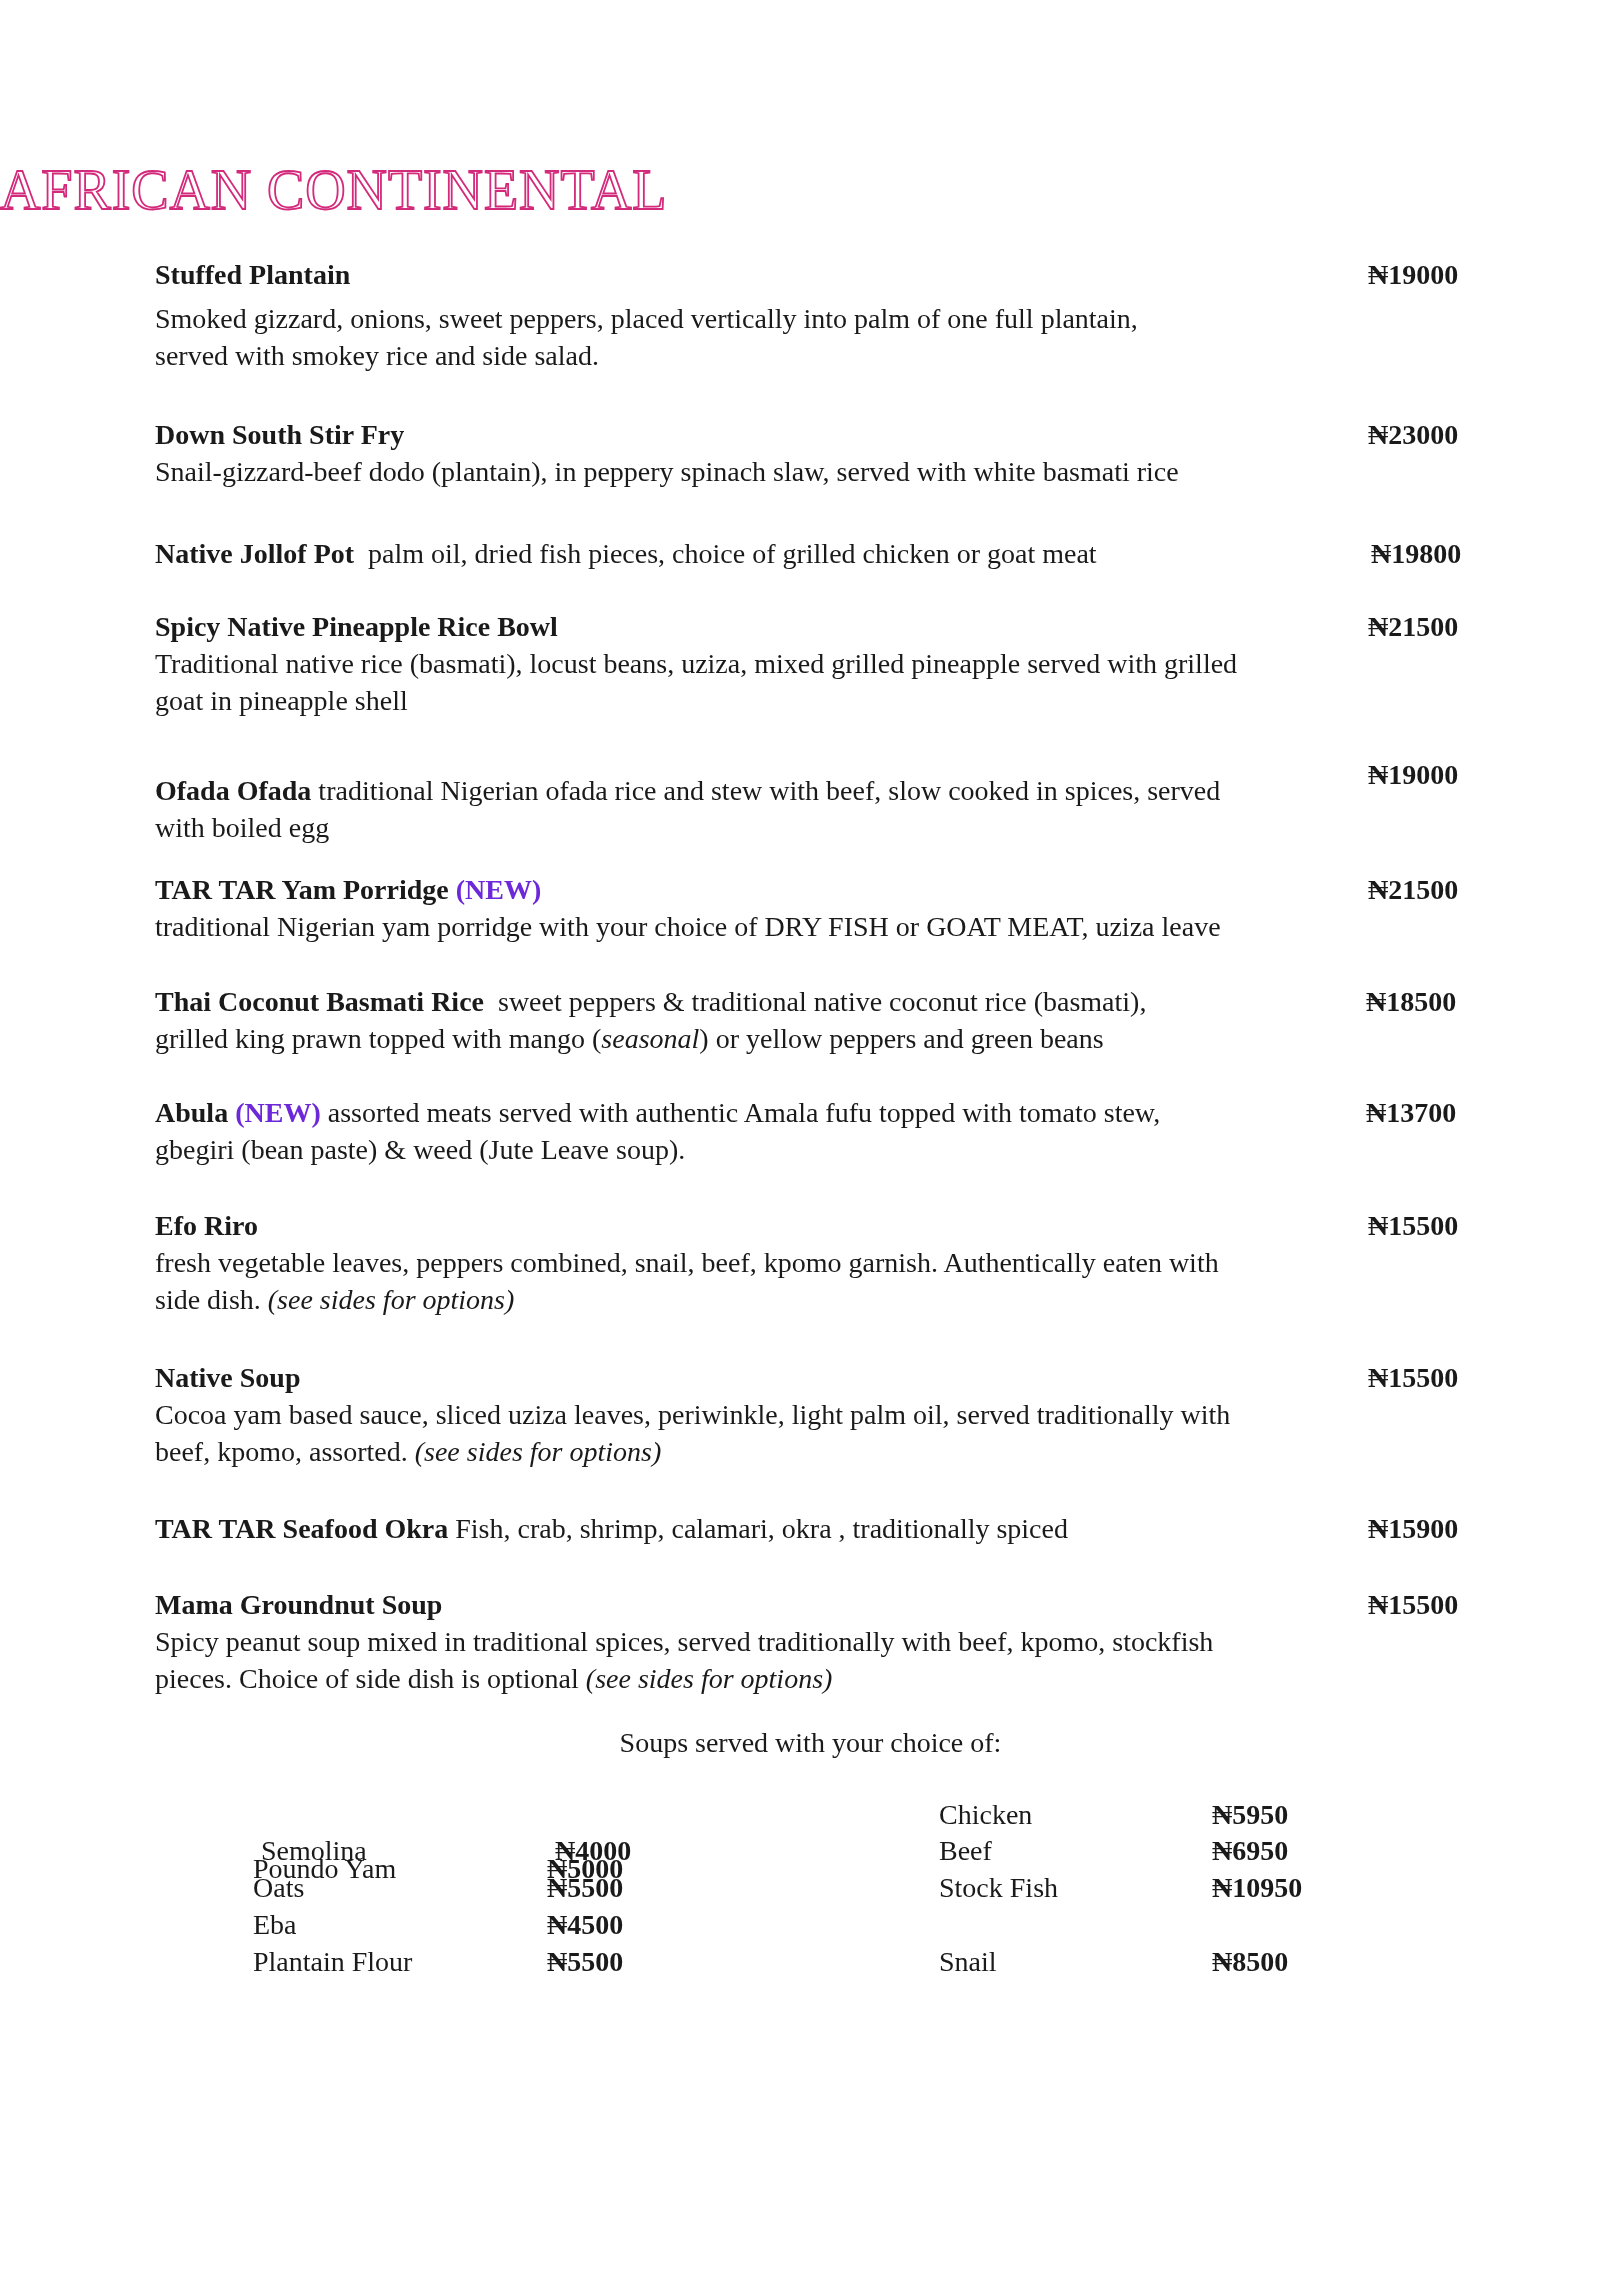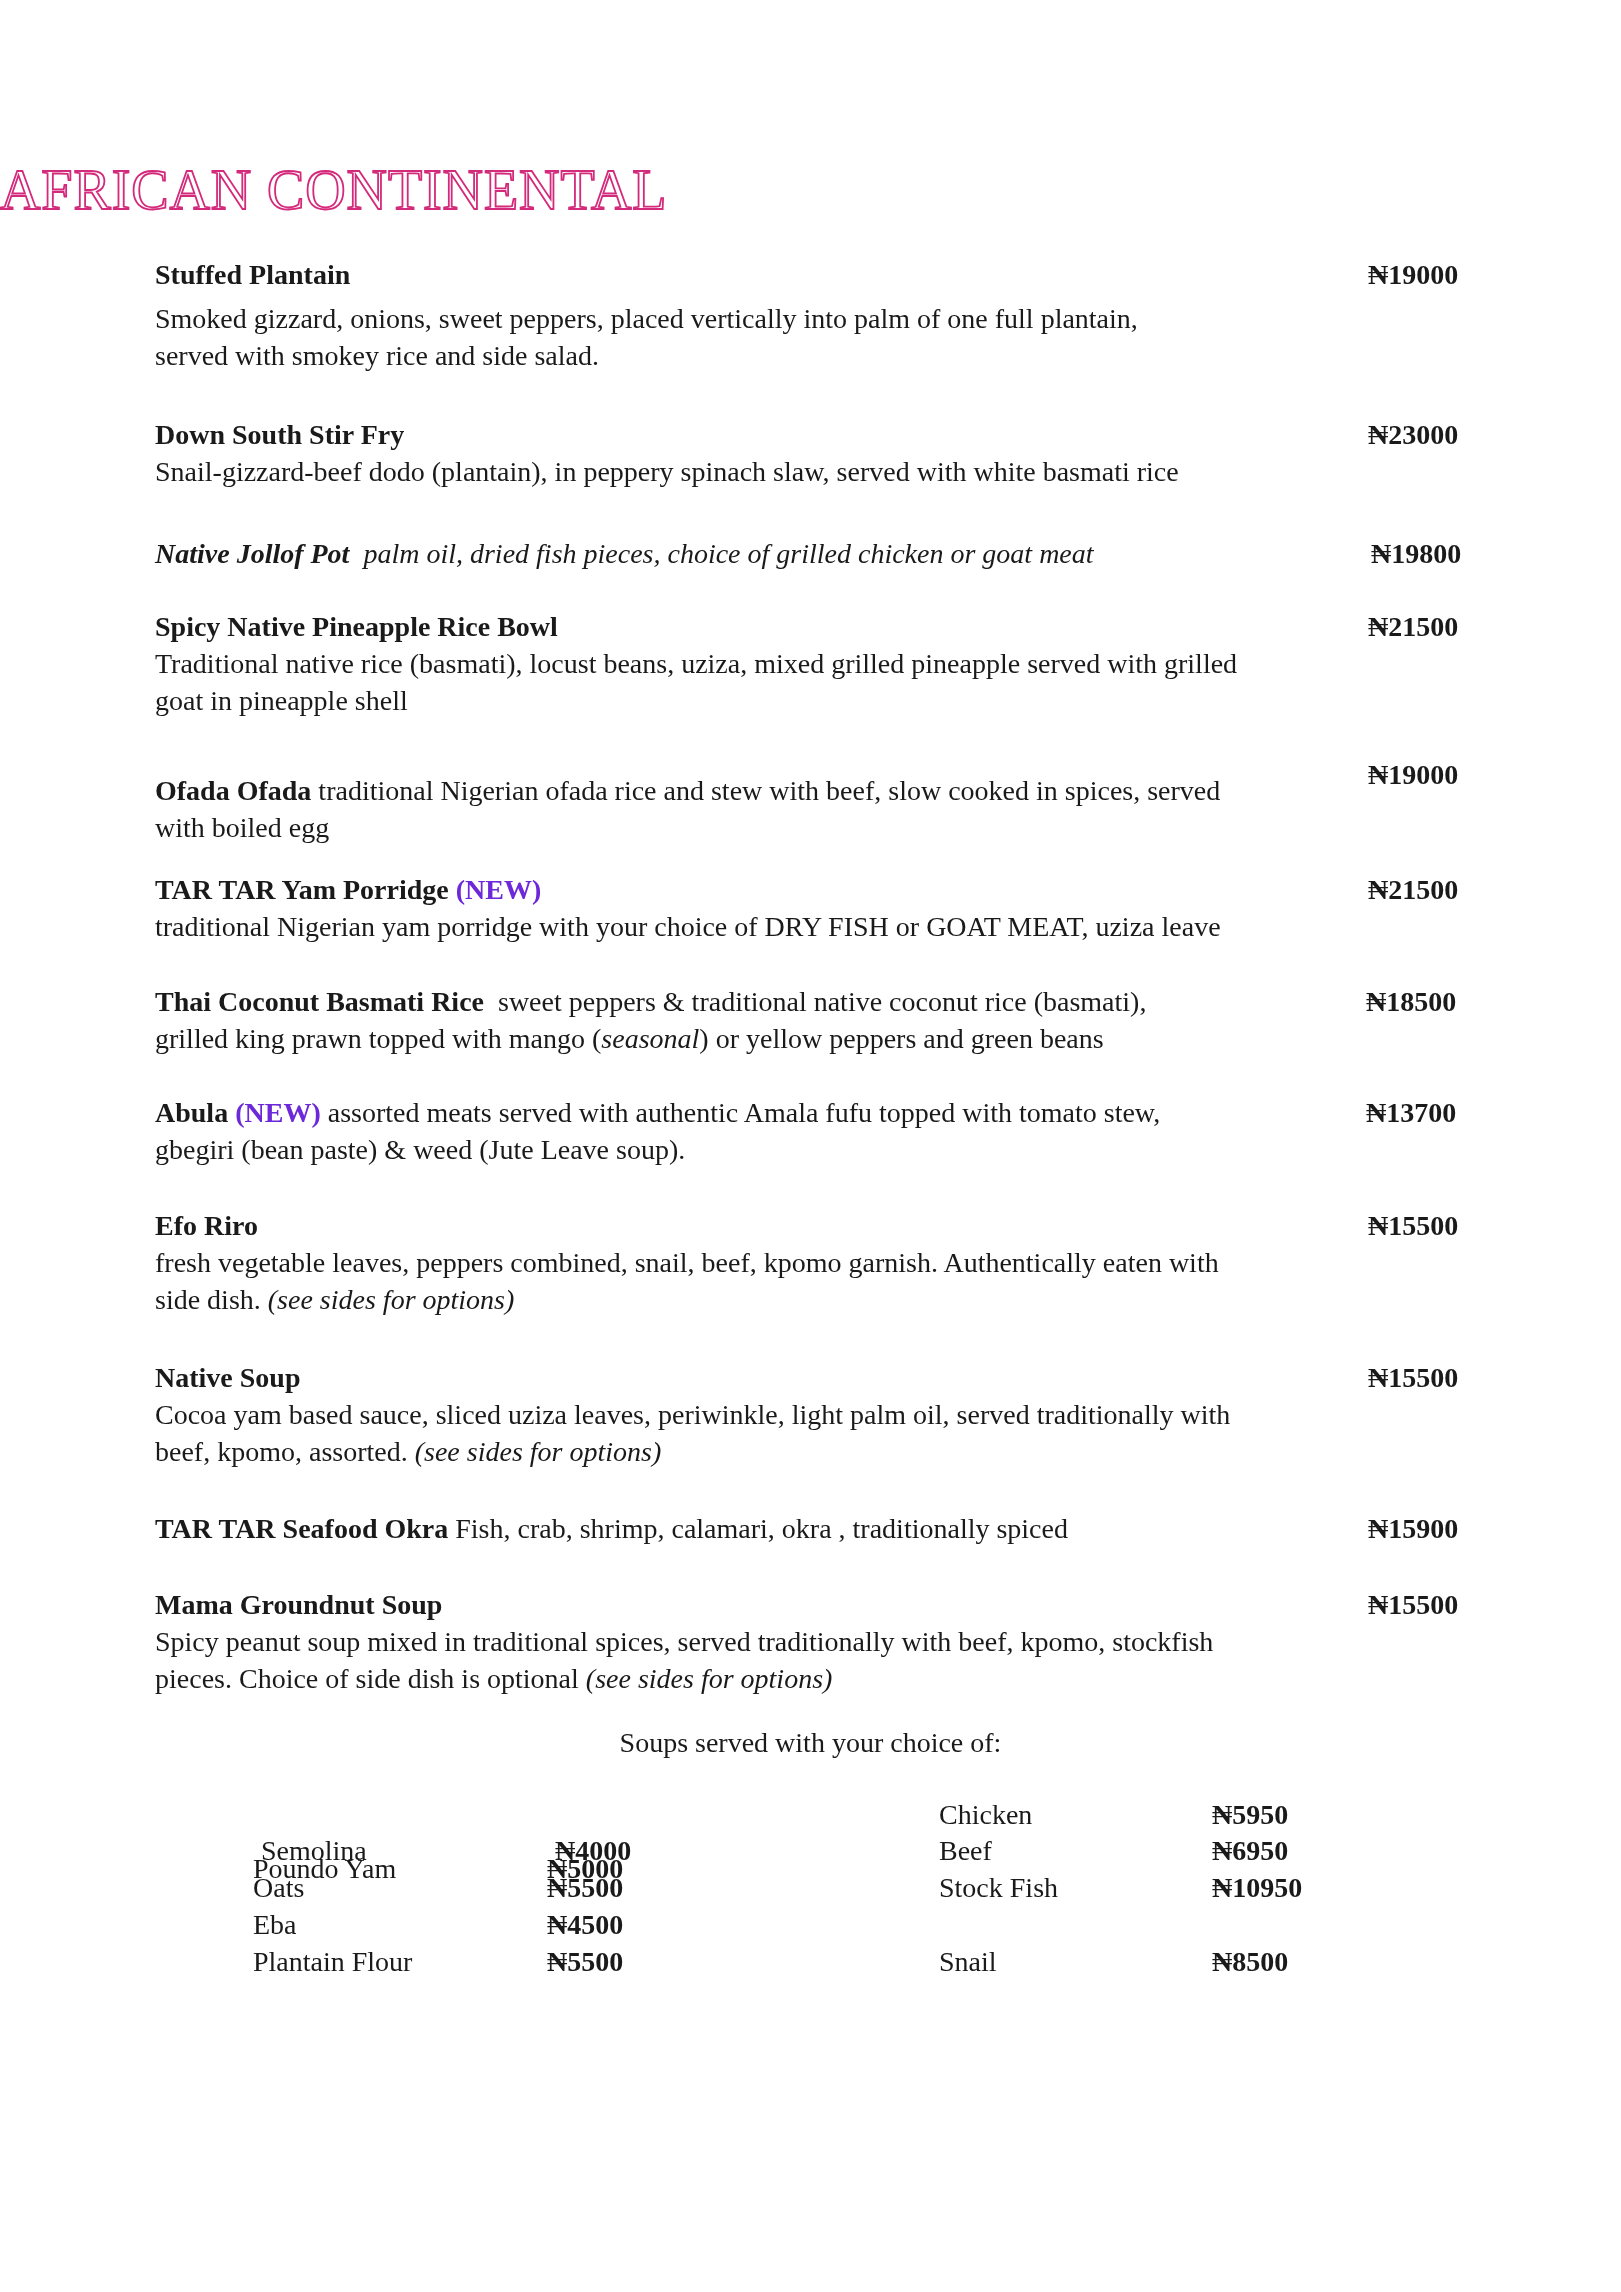--- a/index.html
+++ b/index.html
@@ -33,21 +33,21 @@
   <div class="line desc">served with smokey rice and side salad.</div>
 </div>
 <div class="price" style="left:1368px; top:256px;">₦19000</div>
 
 <div class="item" style="top:416px;">
   <div class="line"><span class="name">Down South Stir Fry</span></div>
   <div class="line desc">Snail-gizzard-beef dodo (plantain), in peppery spinach slaw, served with white basmati rice</div>
 </div>
 <div class="price" style="left:1368px; top:416px;">₦23000</div>
 
-<div class="item" style="top:535px;font-style:italic;">
+<div class="item" style="top:535px;">
   <div class="line"><span class="name">Native Jollof Pot</span>&nbsp;&nbsp;<span class="desc">palm oil, dried fish pieces, choice of grilled chicken or goat meat</span></div>
 </div>
 <div class="price" style="left:1371px; top:535px;">₦19800</div>
 
 <div class="item" style="top:608px;">
   <div class="line"><span class="name">Spicy Native Pineapple Rice Bowl</span></div>
   <div class="line desc">Traditional native rice (basmati), locust beans, uziza, mixed grilled pineapple served with grilled</div>
   <div class="line desc">goat in pineapple shell</div>
 </div>
 <div class="price" style="left:1368px; top:608px;">₦21500</div>

